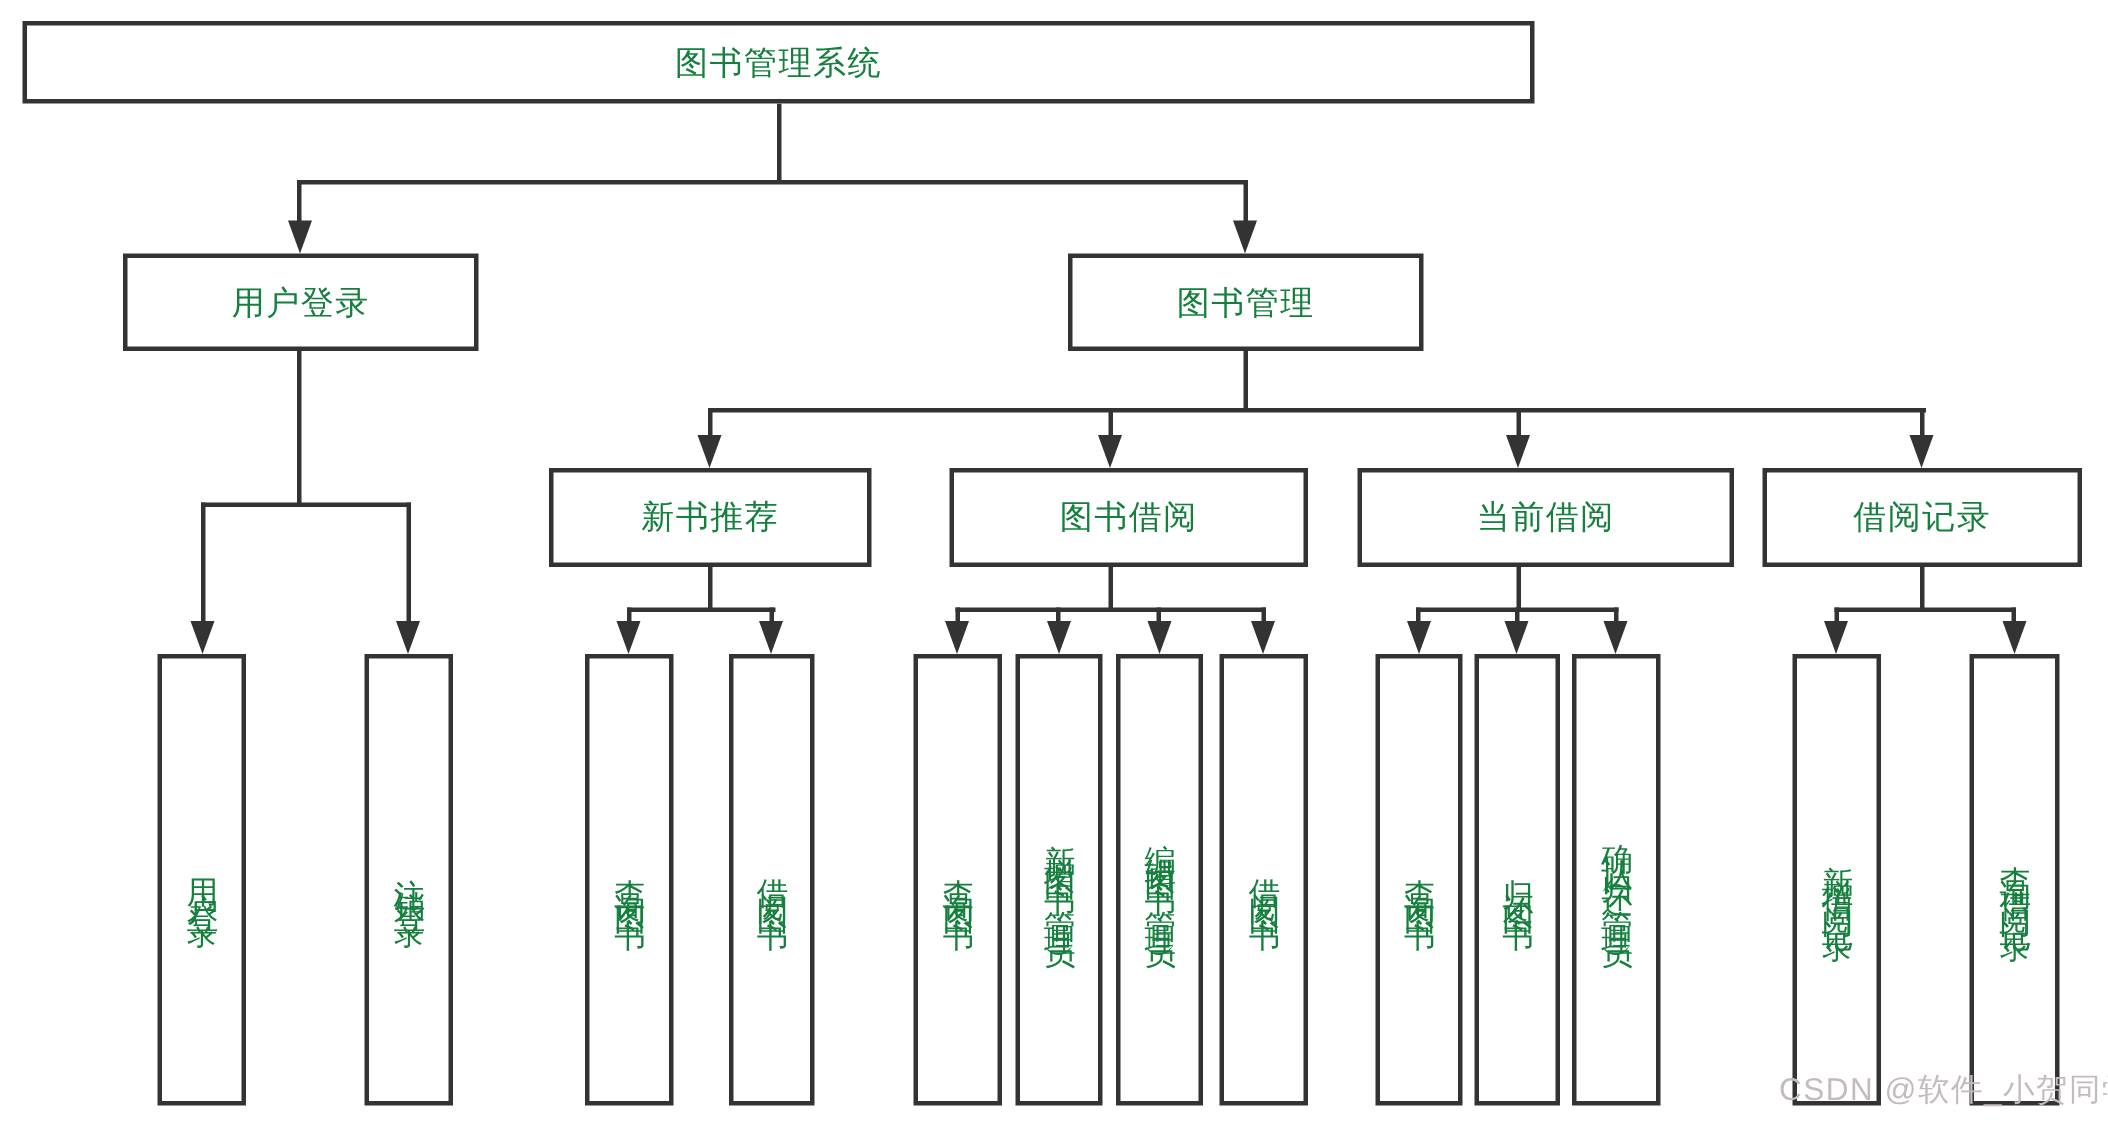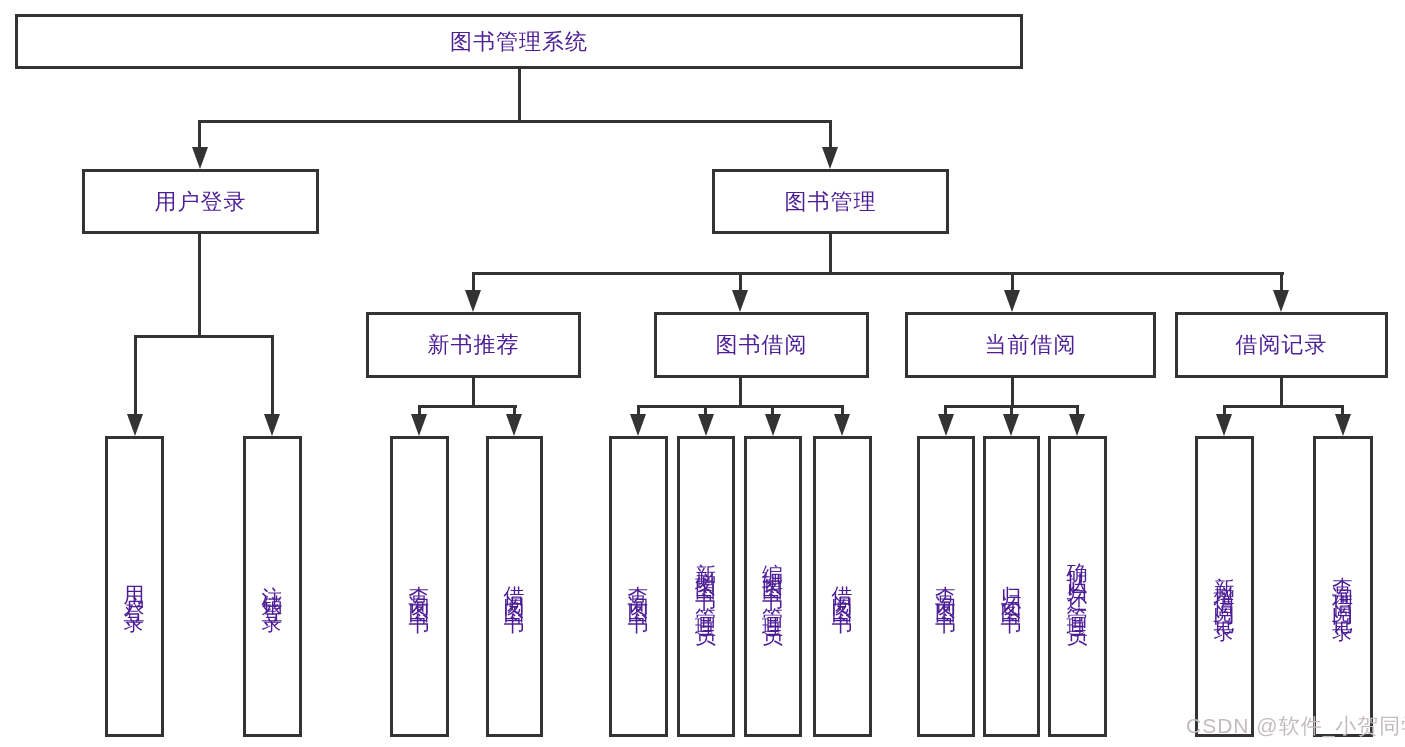--- a/index.html
+++ b/index.html
@@ -11,21 +11,21 @@
     font-family:"Liberation Sans","DejaVu Sans",sans-serif;
   }
   .box {
     position:absolute;
     box-sizing:border-box;
     background:#ffffff;
     border:3px solid #333333;
     display:flex;
     align-items:center;
     justify-content:center;
-    color:#4c1d95;
+    color:#15803d;
     z-index:2;
   }
   .box.h { font-size:22px; letter-spacing:1px; }
   .box.v .vtext {
     writing-mode:vertical-rl;
     text-orientation:mixed;
     font-size:21px;
     letter-spacing:9px;
     line-height:1;
     white-space:nowrap;
@@ -120,21 +120,21 @@
   <div class="box h" style="left:82px;top:169px;width:237px;height:65px">
     <span>用户登录</span>
   </div>
   <div class="box h" style="left:366px;top:312px;width:215px;height:66px">
     <span>新书推荐</span>
   </div>
 
   <div class="box h" style="left:712px;top:169px;width:237px;height:65px">
     <span>图书管理</span>
   </div>
-  <div class="box h" style="left:654px;top:312px;width:215px;height:66px">
+  <div class="box h" style="left:633px;top:312px;width:239px;height:66px">
     <span>图书借阅</span>
   </div>
   <div class="box h" style="left:905px;top:312px;width:251px;height:66px">
     <span>当前借阅</span>
   </div>
   <div class="box h" style="left:1175px;top:312px;width:213px;height:66px">
     <span>借阅记录</span>
   </div>
 
   <div class="box v" style="left:105px;top:436px;width:59px;height:301px">

